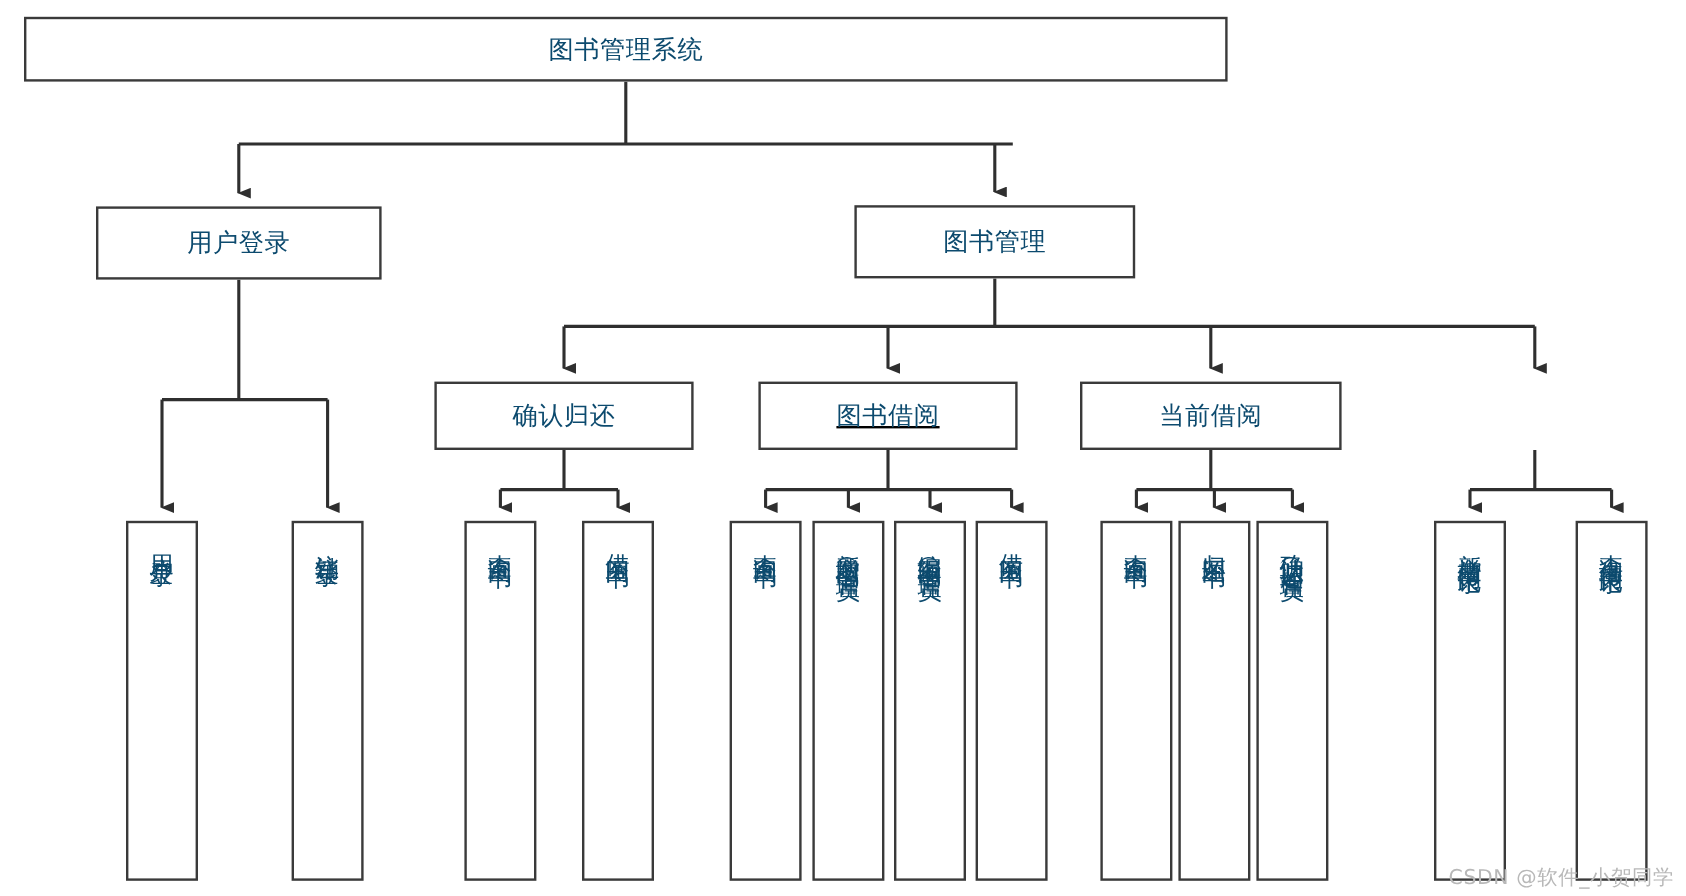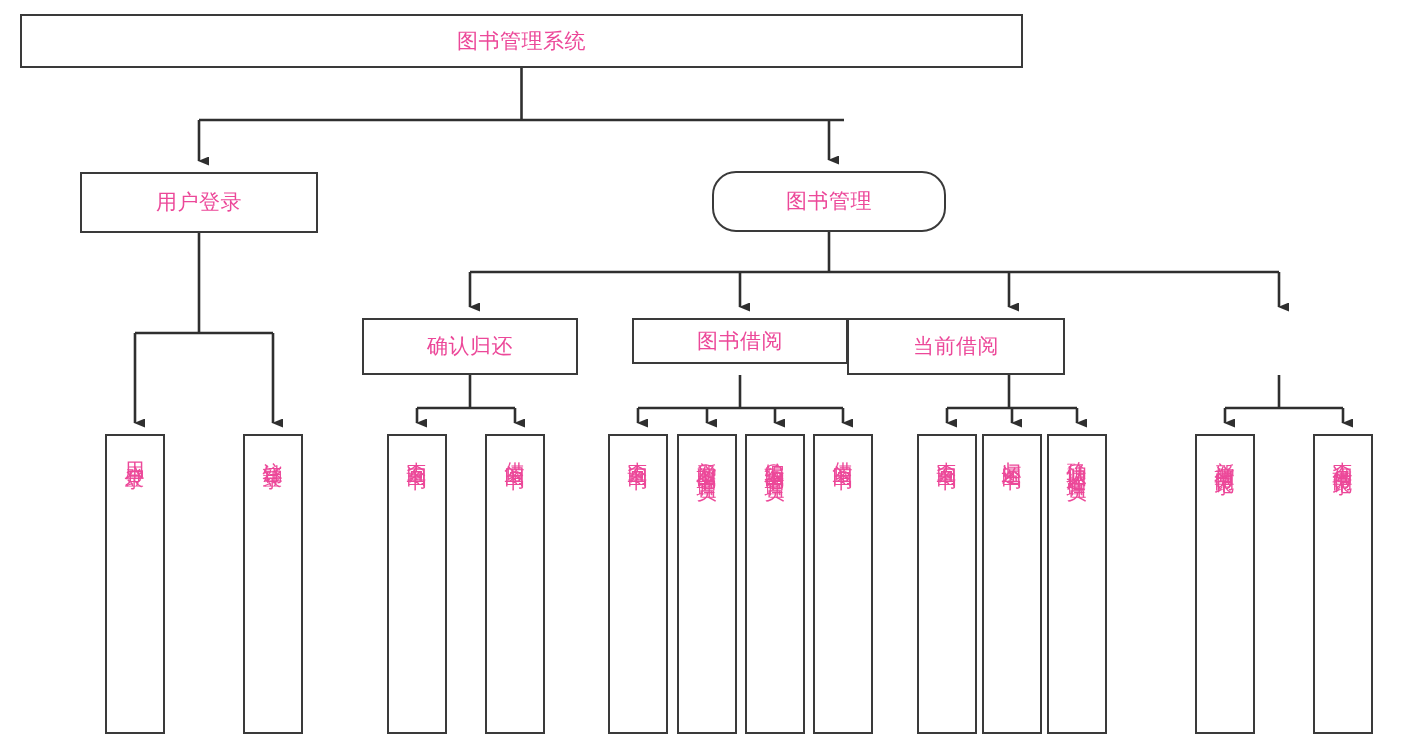--- a/index.html
+++ b/index.html
@@ -32,21 +32,21 @@
     border: 2px solid #3a3a3a;
     display: flex;
     align-items: center;
     justify-content: center;
     overflow: hidden;
   }
   .node-box.level0 {
     border-width: 2px;
   }
   .node-label {
-    color: #ec4899;
+    color: #0c4a6e;
     font-size: 21px;
     line-height: 1.18;
     letter-spacing: 0.5px;
     white-space: nowrap;
     text-align: center;
   }
   .node-box.leaf {
     padding-top: 10px;
     align-items: flex-start;
   }
@@ -129,33 +129,33 @@
   </svg>
 
   <div class="node-box level0" style="left:20px; top:14px; width:1003px; height:54px;">
     <span class="node-label">图书管理系统</span>
   </div>
 
   <div class="node-box level1" style="left:80px; top:172px; width:238px; height:61px;">
     <span class="node-label">用户登录</span>
   </div>
 
-  <div class="node-box level1" style="left:712px; top:171px; width:234px; height:61px;border-radius:24px;">
+  <div class="node-box level1" style="left:712px; top:171px; width:234px; height:61px;">
     <span class="node-label">图书管理</span>
   </div>
 
   <div class="node-box level2" style="left:362px; top:318px; width:216px; height:57px;">
     <span class="node-label">确认归还</span>
   </div>
 
-  <div class="node-box level2" style="left:632px; top:318px; width:216px; height:46px;">
+  <div class="node-box level2" style="left:632px; top:318px; width:216px; height:57px;text-decoration:underline;">
     <span class="node-label">图书借阅</span>
   </div>
 
-  <div class="node-box level2" style="left:847px; top:318px; width:218px; height:57px;">
+  <div class="node-box level2" style="left:900px; top:318px; width:218px; height:57px;">
     <span class="node-label">当前借阅</span>
   </div>
 
 
   <div class="node-box leaf" style="left:105px; top:434px; width:60px; height:300px;">
     <span class="node-label vertical">用户登录</span>
   </div>
 
   <div class="node-box leaf" style="left:243px; top:434px; width:60px; height:300px;">
     <span class="node-label vertical">注销登录</span>
@@ -198,14 +198,15 @@
   </div>
 
   <div class="node-box leaf" style="left:1195px; top:434px; width:60px; height:300px;">
     <span class="node-label vertical">新增借阅记录</span>
   </div>
 
   <div class="node-box leaf" style="left:1313px; top:434px; width:60px; height:300px;">
     <span class="node-label vertical">查询借阅记录</span>
   </div>
 
+  <div class="watermark">CSDN @软件_小贺同学</div>
 
 </div>
 
 </body></html>

